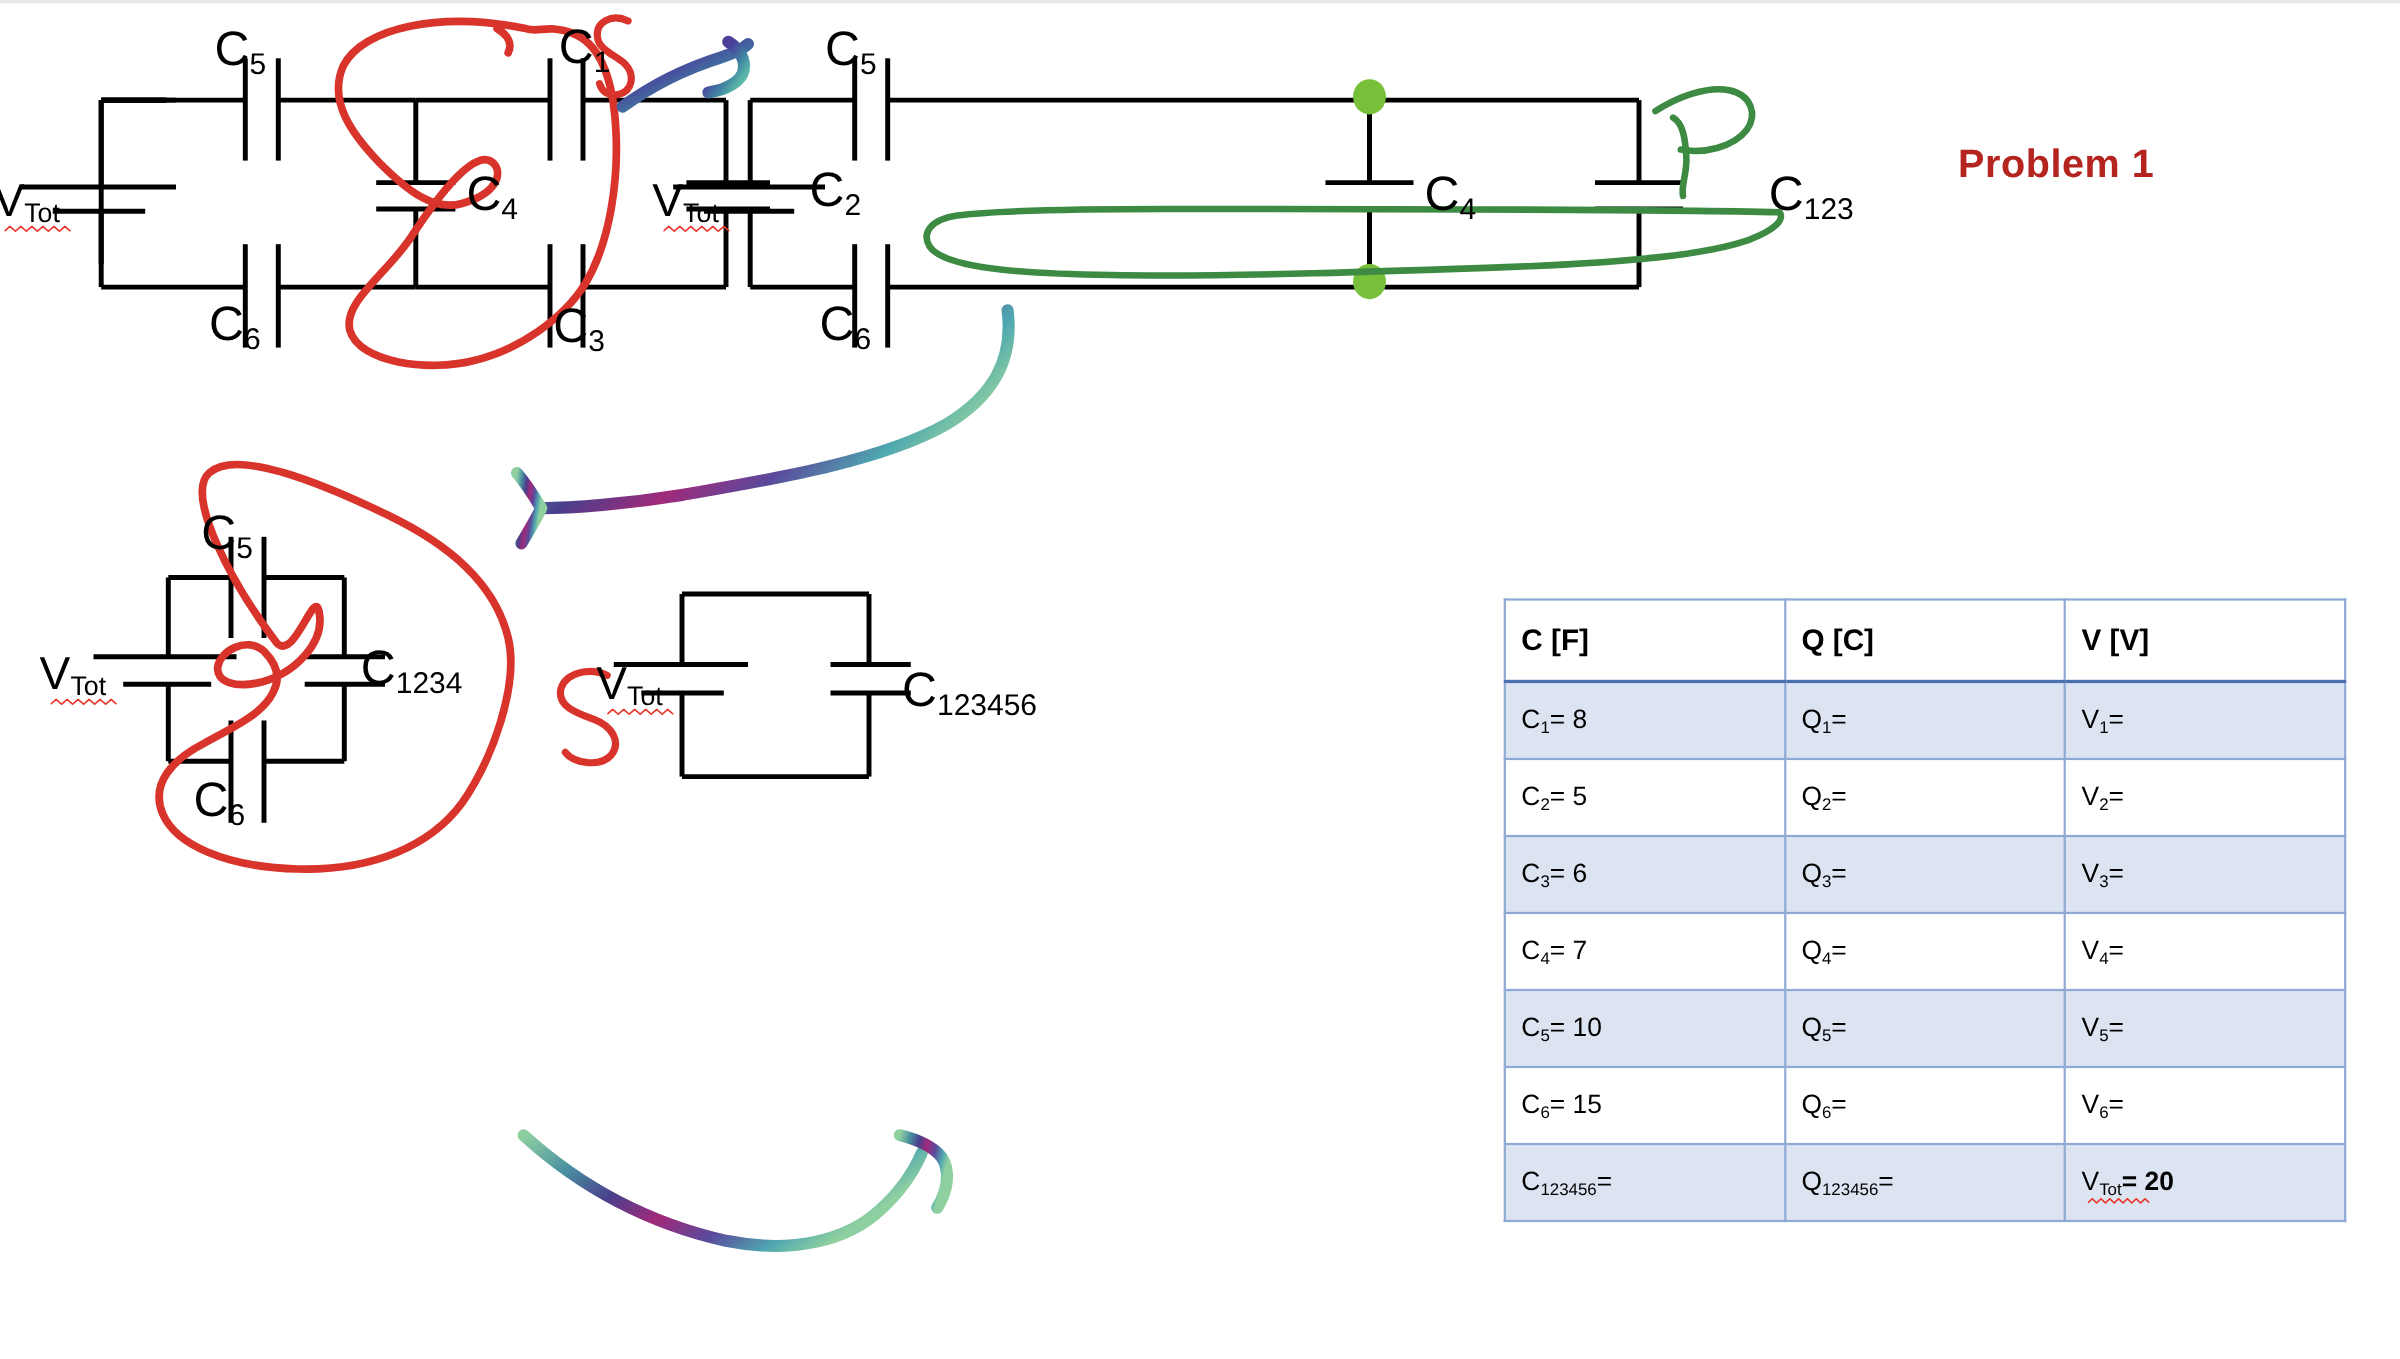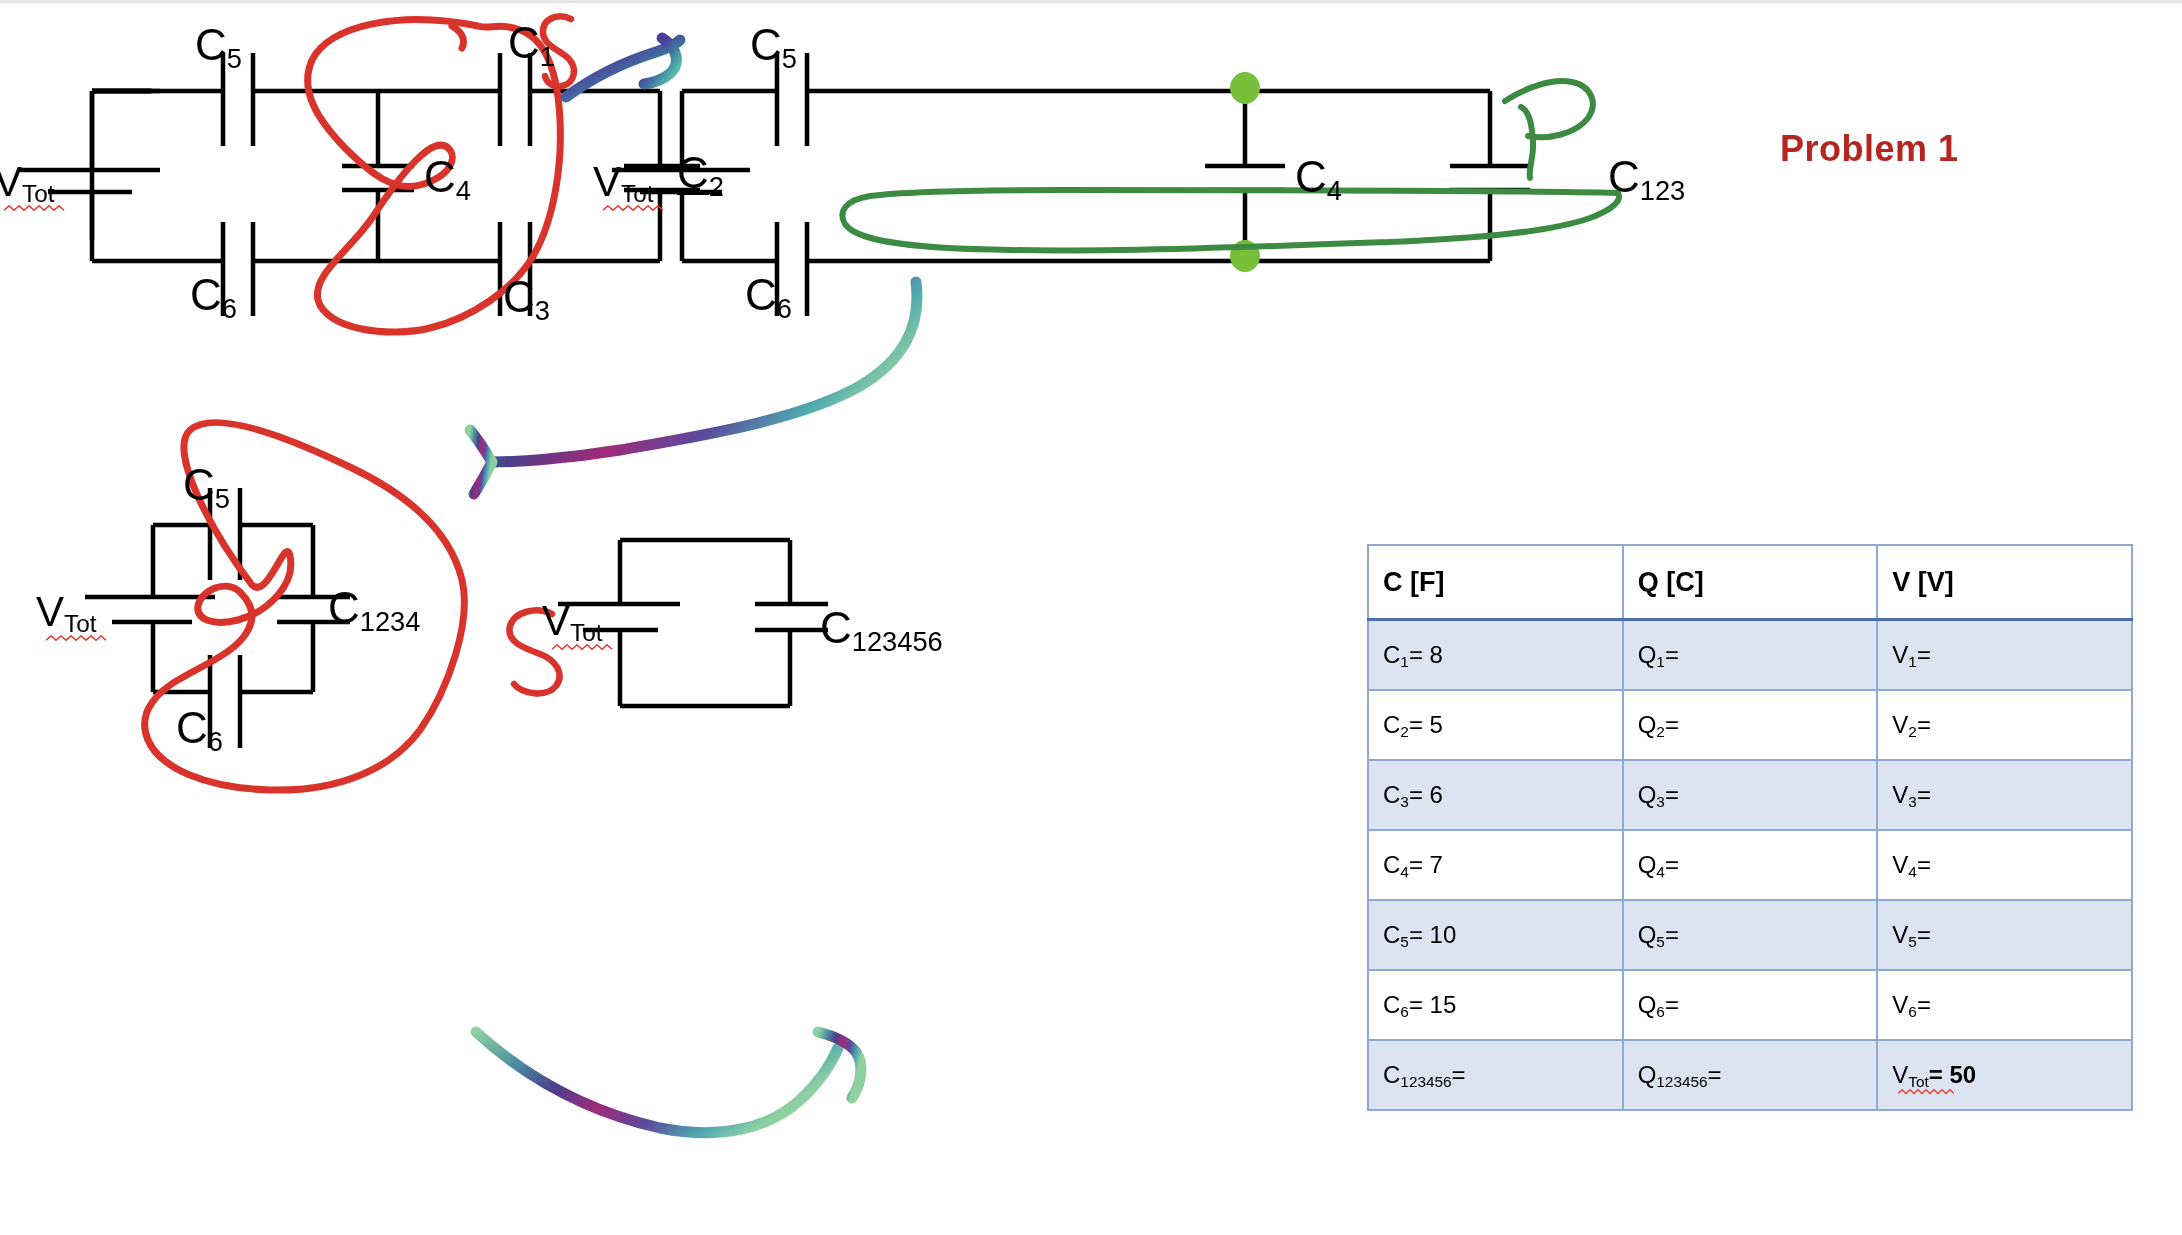--- a/index.html
+++ b/index.html
@@ -372,21 +372,21 @@
                C 864 1064, 862 1082, 852 1098" stroke="url(#rainbow3)" stroke-width="11"></path>
     </g>
   </svg>
 
   <div class="clabel" style="left:195px; top:20px;">
     <span>C</span><sub>5</sub>
   </div>
   <div class="clabel" style="left:508px; top:18px;">
     <span>C</span><sub>1</sub>
   </div>
-  <div class="clabel" style="left:677px; top:148px;text-decoration:underline;">
+  <div class="clabel" style="left:736px; top:148px;">
     <span>C</span><sub>2</sub>
   </div>
   <div class="clabel" style="left:424px; top:152px;">
     <span>C</span><sub>4</sub>
   </div>
   <div class="clabel" style="left:503px; top:272px;">
     <span>C</span><sub>3</sub>
   </div>
   <div class="clabel" style="left:190px; top:270px;">
     <span>C</span><sub>6</sub>
@@ -482,18 +482,18 @@
         <tr>
           <td><span class="cellwrap"><span>C</span><sub>6</sub></span><span>= 15</span></td>
           <td><span class="cellwrap"><span>Q</span><sub>6</sub></span><span>=</span></td>
           <td><span class="cellwrap"><span>V</span><sub>6</sub></span><span>=</span></td>
         </tr>
         <tr class="alt">
           <td><span class="cellwrap"><span>C</span><sub>123456</sub></span><span>=</span></td>
           <td><span class="cellwrap"><span>Q</span><sub>123456</sub></span><span>=</span></td>
           <td><span class="cellwrap"><span>V</span><sub>Tot</sub><svg class="cellsq" viewBox="0 0 56 8" preserveAspectRatio="none">
                 <path d="M0 6 L4 1 L8 6 L12 1 L16 6 L20 1 L24 6 L28 1 L32 6 L36 1 L40 6 L44 1 L48 6 L52 1 L56 6" stroke="#e8372a" stroke-width="1.6" fill="none"></path>
-              </svg></span><span class="bold-val">= 50</span></td>
+              </svg></span><span class="bold-val">= 20</span></td>
         </tr>
       </tbody>
   </table>
 
 </div>
 
 </body></html>

